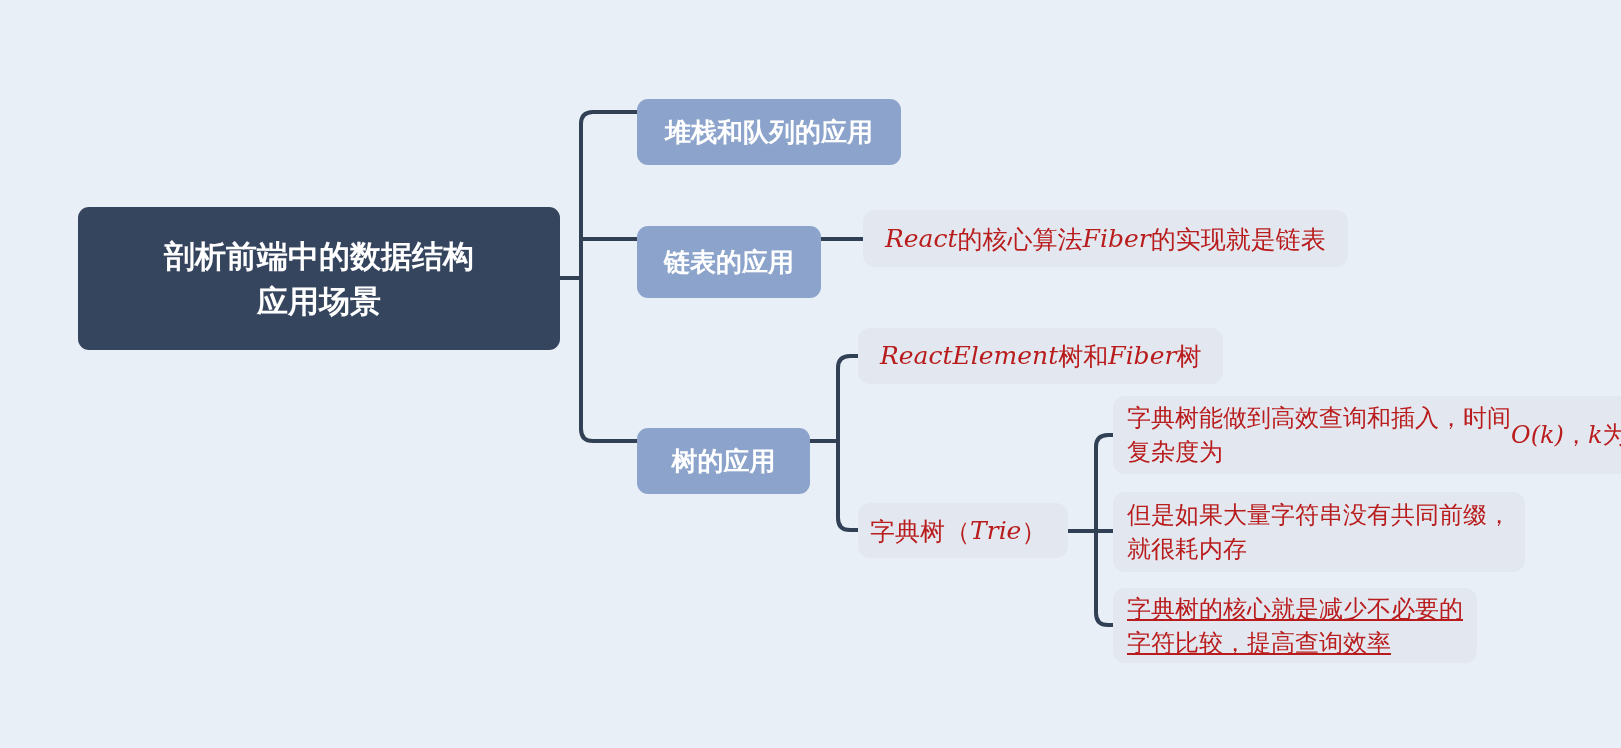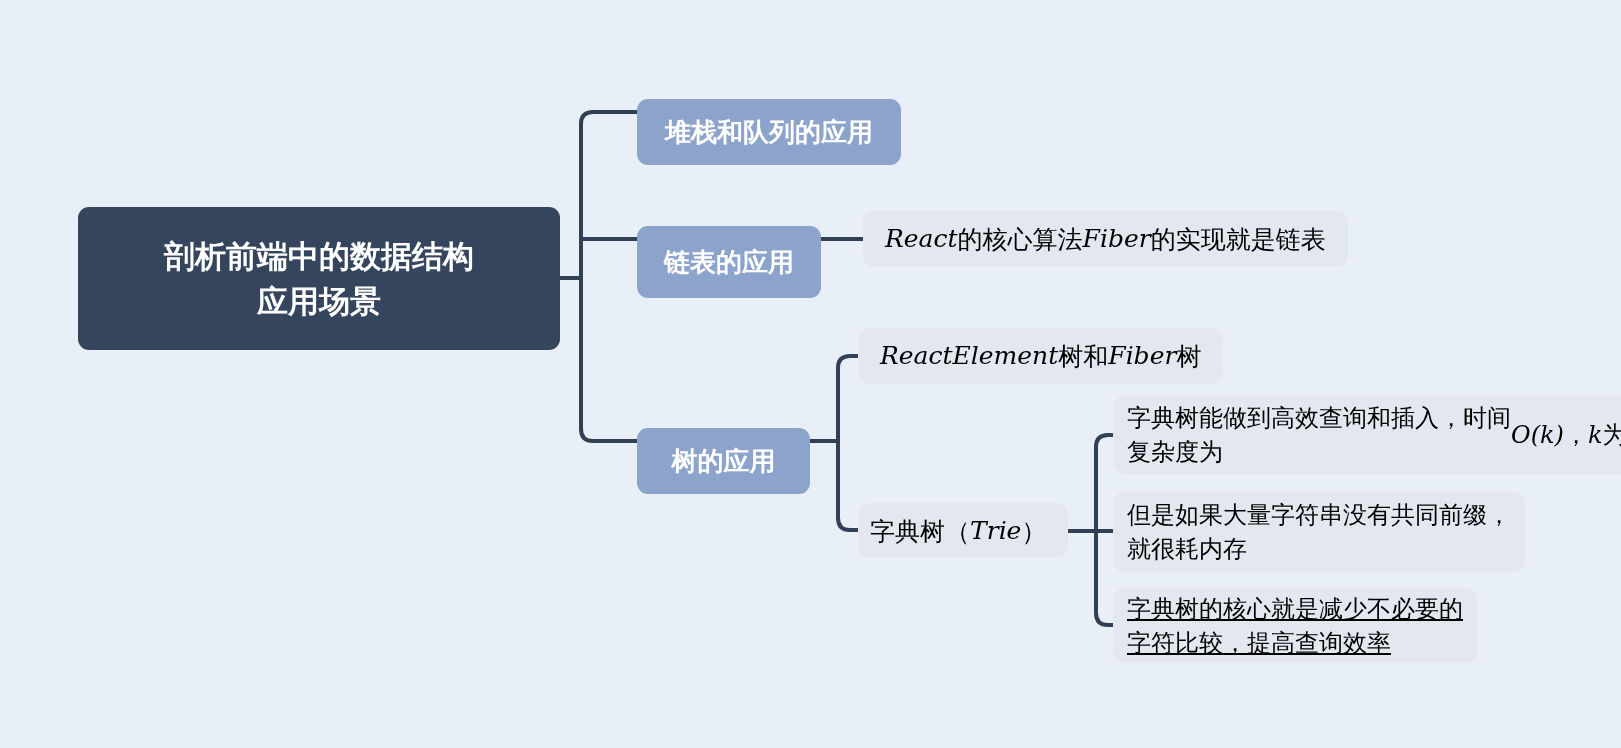--- a/index.html
+++ b/index.html
@@ -55,21 +55,21 @@
     font-size: 26px;
     border-radius: 11px;
     margin-top: 20px;
   }
   .branch-1 { left: 637px; top: 79px;  height: 66px; padding: 0 28px; }
   .branch-2 { left: 637px; top: 206px; width: 184px; height: 72px; }
   .branch-3 { left: 637px; top: 408px; width: 173px; height: 66px; }
 
   .note {
     background: #E3E8F0;
-    color: #000000;
+    color: #b91c1c;
     font-size: 25px;
     line-height: 34px;
     border-radius: 12px;
     justify-content: flex-start;
     text-align: left;
   }
   .note-react-fiber   { left: 863px;  top: 210px; height: 57px; padding: 0 22px; }
   .note-element-tree  { left: 858px;  top: 328px; height: 56px; padding: 0 22px; }
   .note-trie          { left: 858px;  top: 503px; width: 210px; height: 55px; padding: 0 12px; justify-content: flex-start; }
   .leaf {

